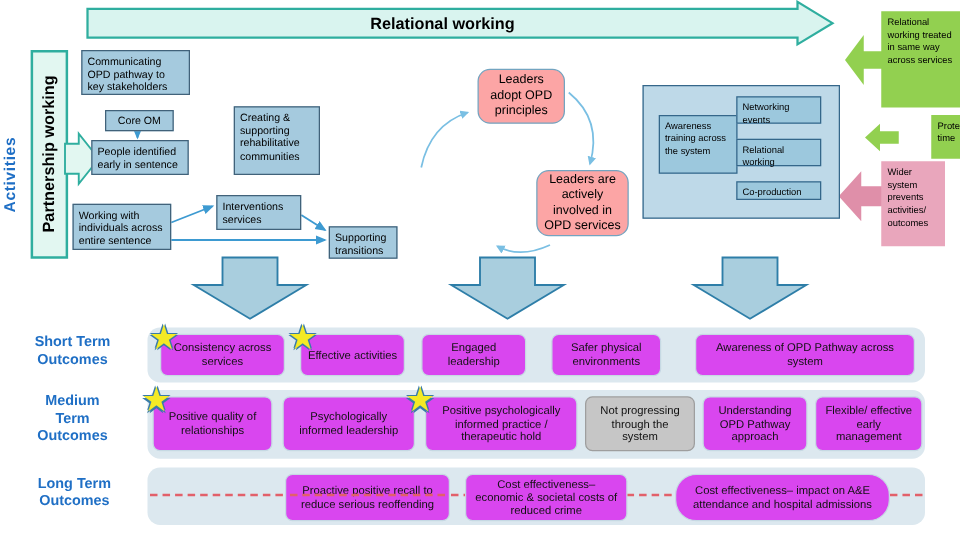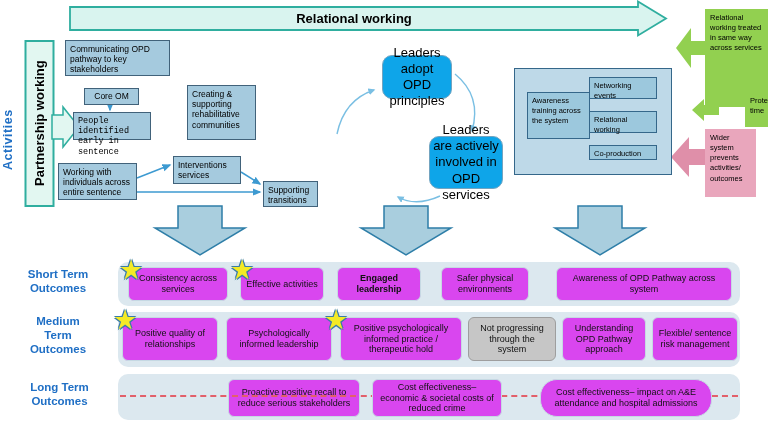--- a/index.html
+++ b/index.html
@@ -7,22 +7,22 @@
          font-family:"Liberation Sans",sans-serif;color:#000;}
   #shapes{position:absolute;left:0;top:0;z-index:1;}
   .txt{position:absolute;z-index:2;}
   .banner-label{font-weight:bold;font-size:13px;text-align:center;}
   .vlabel{writing-mode:vertical-rl;transform:rotate(180deg);font-weight:bold;
           display:flex;align-items:center;justify-content:center;text-align:center;}
   .axis{color:#1f6fc5;font-size:12.5px;letter-spacing:.5px;}
   .abox{position:absolute;z-index:2;background:#a5cade;border:1.5px solid #41627a;
         font-size:8.5px;line-height:1.2;padding:3px 4px;box-sizing:border-box;}
   .abox.center{display:flex;align-items:center;justify-content:center;text-align:center;padding:1px;}
-  .cbox{position:absolute;z-index:2;background:#0ea5e9;border:1px solid #73a4c0;border-radius:10px;
-        font-size:13px;line-height:1.25;display:flex;align-items:center;justify-content:center;
+  .cbox{position:absolute;z-index:2;background:#fca5a5;border:1px solid #73a4c0;border-radius:10px;
+        font-size:10px;line-height:1.25;display:flex;align-items:center;justify-content:center;
         text-align:center;padding:2px 3px;box-sizing:border-box;}
   .sysouter{position:absolute;z-index:2;background:#bed9e8;border:1.5px solid #35678a;box-sizing:border-box;}
   .sbox{position:absolute;z-index:3;background:#9cc8dd;border:1px solid #35678a;font-size:7.5px;
         line-height:1.3;padding:3px 4px;box-sizing:border-box;}
   .note{position:absolute;z-index:2;font-size:7.5px;line-height:1.35;padding:4px 5px;box-sizing:border-box;}
   .note.green{background:#92d050;}
   .note.pink{background:#e9a6bc;}
   .row{position:absolute;left:118px;width:622px;background:#dce8ef;border-radius:10px;z-index:1;}
   .rowlabel{position:absolute;z-index:2;color:#1f6fc5;font-weight:bold;font-size:11.5px;
             text-align:center;line-height:1.2;}
@@ -71,64 +71,64 @@
 
     <polygon points="676,48 691,28 691,41 706,41 706,55 691,55 691,68" fill="#92d050"></polygon>
     <polygon points="692,110 704,99 704,105 719,105 719,115 704,115 704,121" fill="#92d050"></polygon>
     <polygon points="671,157 689,137 689,149 707,149 707,165 689,165 689,177" fill="#df8fa9"></polygon>
   </svg>
 
   <div class="txt banner-label" style="left:70px;top:11px;width:568px;">Relational working</div>
   <div class="txt vlabel" style="left:25px;top:41px;width:28px;height:165px;font-size:13px;">Partnership working</div>
   <div class="txt vlabel axis" style="left:0px;top:80px;width:16px;height:120px;">Activities</div>
 
-  <div class="abox" style="left:65px;top:40px;width:105px;height:36px;">Communicating OPD pathway to key stakeholders</div>
+  <div class="abox" style="left:65px;top:40px;width:87px;height:36px;">Communicating OPD pathway to key stakeholders</div>
   <div class="abox center" style="left:84px;top:88px;width:55px;height:17px;">Core OM</div>
-  <div class="abox" style="left:73px;top:112px;width:78px;height:28px;font-family:Liberation Mono, monospace;">People identified early in sentence</div>
+  <div class="abox" style="left:73px;top:112px;width:78px;height:28px;">People identified early in sentence</div>
   <div class="abox" style="left:187px;top:85px;width:69px;height:55px;">Creating &amp; supporting rehabilitative communities</div>
   <div class="abox" style="left:58px;top:163px;width:79px;height:37px;">Working with individuals across entire sentence</div>
   <div class="abox" style="left:173px;top:156px;width:68px;height:28px;">Interventions services</div>
   <div class="abox" style="left:263px;top:181px;width:55px;height:26px;">Supporting transitions</div>
 
   <div class="cbox" style="left:382px;top:55px;width:70px;height:44px;">Leaders adopt OPD principles</div>
   <div class="cbox" style="left:429px;top:136px;width:74px;height:53px;">Leaders are actively involved in OPD services</div>
 
   <div class="sysouter" style="left:514px;top:68px;width:158px;height:107px;"></div>
   <div class="sbox" style="left:527px;top:92px;width:63px;height:47px;">Awareness training across the system</div>
   <div class="sbox" style="left:589px;top:77px;width:68px;height:22px;">Networking events</div>
   <div class="sbox" style="left:589px;top:111px;width:68px;height:22px;">Relational working</div>
   <div class="sbox" style="left:589px;top:145px;width:68px;height:15px;">Co-production</div>
 
-  <div class="note green" style="left:705px;top:9px;width:63px;height:98px;">Relational working treated in same way across services</div>
+  <div class="note green" style="left:705px;top:9px;width:63px;height:77px;">Relational working treated in same way across services</div>
   <div class="note green" style="left:717px;top:92px;width:51px;height:35px;margin-left:28px;">Protected time</div>
   <div class="note pink" style="left:705px;top:129px;width:51px;height:68px;">Wider system prevents activities/ outcomes</div>
 
   <div class="row" style="top:262px;height:44px;"></div>
   <div class="row" style="top:312px;height:55px;"></div>
   <div class="row" style="top:374px;height:46px;"></div>
 
   <div class="rowlabel" style="left:8px;top:268px;width:100px;">Short Term Outcomes</div>
   <div class="rowlabel" style="left:22px;top:315px;width:72px;">Medium Term Outcomes</div>
   <div class="rowlabel" style="left:12px;top:381px;width:95px;">Long Term Outcomes</div>
 
   <div class="obox" style="left:128px;top:267px;width:100px;height:34px;">Consistency across services</div>
   <div class="obox" style="left:240px;top:267px;width:84px;height:34px;">Effective activities</div>
-  <div class="obox" style="left:337px;top:267px;width:84px;height:34px;font-weight:bold;">Engaged leadership</div>
+  <div class="obox" style="left:337px;top:267px;width:84px;height:34px;">Engaged leadership</div>
   <div class="obox" style="left:441px;top:267px;width:88px;height:34px;">Safer physical environments</div>
   <div class="obox" style="left:556px;top:267px;width:176px;height:34px;">Awareness of OPD Pathway across system</div>
 
   <div class="obox" style="left:122px;top:317px;width:96px;height:44px;">Positive quality of relationships</div>
   <div class="obox" style="left:226px;top:317px;width:106px;height:44px;">Psychologically informed leadership</div>
   <div class="obox" style="left:340px;top:317px;width:122px;height:44px;">Positive psychologically informed practice / therapeutic hold</div>
   <div class="obox gray" style="left:468px;top:317px;width:88px;height:44px;">Not progressing through the system</div>
   <div class="obox" style="left:562px;top:317px;width:84px;height:44px;">Understanding OPD Pathway approach</div>
-  <div class="obox" style="left:652px;top:317px;width:86px;height:44px;">Flexible/ sentence risk management</div>
+  <div class="obox" style="left:652px;top:317px;width:86px;height:44px;">Flexible/ effective early management</div>
 
   <div class="dash under" style="left:120px;top:395px;width:618px;"></div>
-  <div class="obox" style="left:228px;top:379px;width:132px;height:38px;">Proactive positive recall to reduce serious stakeholders</div>
+  <div class="obox" style="left:228px;top:379px;width:132px;height:38px;">Proactive positive recall to reduce serious reoffending</div>
   <div class="obox" style="left:372px;top:379px;width:130px;height:38px;">Cost effectiveness– economic &amp; societal costs of reduced crime</div>
   <div class="obox" style="left:540px;top:379px;width:172px;height:38px;border-radius:17px;">Cost effectiveness– impact on A&amp;E attendance and hospital admissions</div>
   <div class="dash over" style="left:232px;top:395px;width:124px;"></div>
 
   <span class="star" style="left:119px;top:257px;">★</span>
   <span class="star" style="left:230px;top:257px;">★</span>
   <span class="star" style="left:113px;top:307px;">★</span>
   <span class="star" style="left:324px;top:307px;">★</span>
 
 </div>

